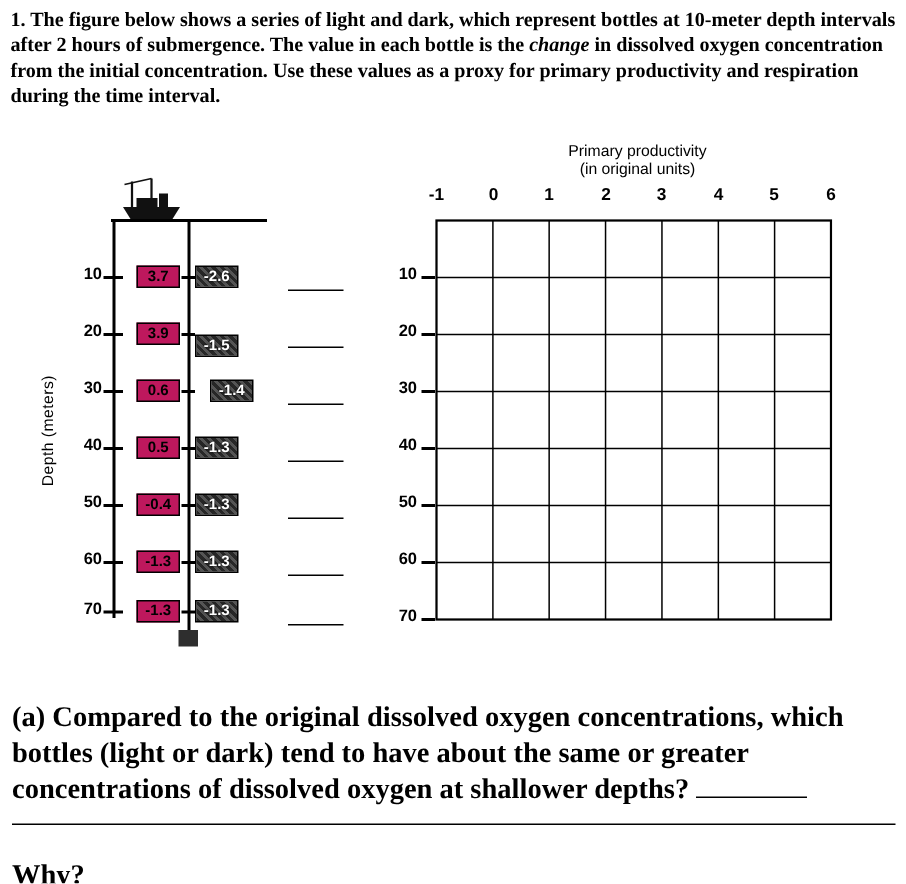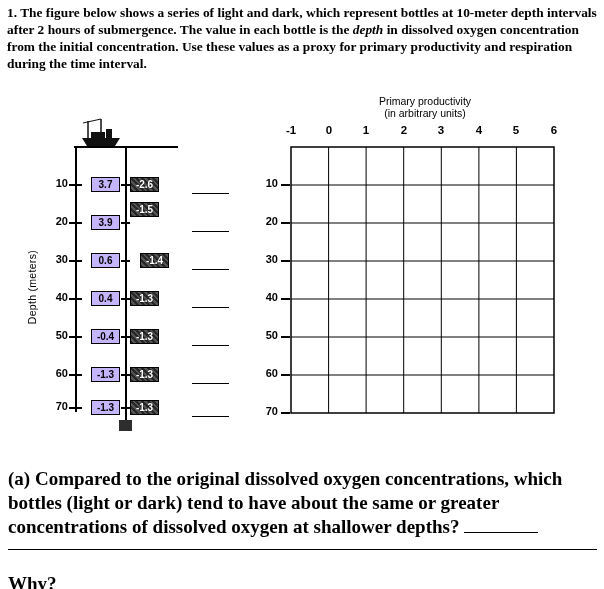--- a/index.html
+++ b/index.html
@@ -33,38 +33,38 @@
                  font-family:"Liberation Sans", sans-serif; letter-spacing:0.3px; }
 
   .dlabel, .glabel { position:absolute; width:24px; text-align:right;
                      font:bold 11px "Liberation Sans", sans-serif; }
   .xtick { position:absolute; width:22px; text-align:center;
            font:bold 11.5px "Liberation Sans", sans-serif; }
 
   .bottle { position:absolute; width:29px; height:15px; box-sizing:border-box;
             display:flex; align-items:center; justify-content:center;
             font:bold 10px "Liberation Sans", sans-serif; }
-  .bottle.light { background:#c4b5fd; border:1.4px solid #000; color:#000; }
+  .bottle.light { background:#be185d; border:1.4px solid #000; color:#000; }
   .bottle.dark  { border:1px solid #000; color:#fff;
             background:repeating-linear-gradient(45deg,#272727 0 2px,#555 2px 4px);
             text-shadow:0 0 2px #000; }
 
   .gpp-blank { position:absolute; width:37px; height:0; border-bottom:1.3px solid #000; }
   .anchor { position:absolute; left:119px; top:420px; width:13px; height:11px; background:#2e2e2e; }
 
   .header2 { position:absolute; text-align:center; font-size:10.5px; line-height:1.15;
              font-family:"Liberation Sans", sans-serif; }
   .grid-svg { position:absolute; left:290px; top:146px; }
 </style>
 </head>
 <body>
 
 <div class="page">
 
-  <p class="intro"><span>1. The figure below shows a series of light and dark, which represent bottles at 10-meter depth intervals after 2 hours of submergence. The value in each bottle is the </span><i>depth</i><span> in dissolved oxygen concentration from the initial concentration. Use these values as a proxy for primary productivity and respiration during the time interval.</span></p>
+  <p class="intro"><span>1. The figure below shows a series of light and dark, which represent bottles at 10-meter depth intervals after 2 hours of submergence. The value in each bottle is the </span><i>change</i><span> in dissolved oxygen concentration from the initial concentration. Use these values as a proxy for primary productivity and respiration during the time interval.</span></p>
 
   <div class="figure">
 
     <svg class="ship" width="44" height="30" viewBox="0 0 44 30" style="position:absolute;left:79px;top:117px">
       <path d="M3 21 L41 21 L36 29 L8 29 Z" fill="#111"></path>
       <rect x="12" y="15" width="14" height="6" fill="#111"></rect>
       <rect x="27" y="12" width="6" height="9" fill="#111"></rect>
       <line x1="9" y1="21" x2="9" y2="4" stroke="#111" stroke-width="1.5"></line>
       <line x1="22" y1="15" x2="22" y2="2" stroke="#111" stroke-width="1.5"></line>
       <line x1="4" y1="6" x2="22" y2="2" stroke="#111" stroke-width="1"></line>
@@ -73,21 +73,21 @@
     <div class="hline" style="left:74px;top:146px;width:104px"></div>
     <div class="vline" style="left:75px;top:147px;height:265px"></div>
     <div class="vline" style="left:125px;top:147px;height:274px"></div>
     <div class="anchor"></div>
 
     <div class="yaxis-label">Depth (meters)</div>
 
 
     <div class="header2" style="left:360px;top:95px;width:130px">
       <div>Primary productivity</div>
-      <div>(in arbitrary units)</div>
+      <div>(in original units)</div>
     </div>
 
     <div class="xtick" style="left:280px;top:124px">-1</div>
     <div class="xtick" style="left:318px;top:124px">0</div>
     <div class="xtick" style="left:355px;top:124px">1</div>
     <div class="xtick" style="left:393px;top:124px">2</div>
     <div class="xtick" style="left:430px;top:124px">3</div>
     <div class="xtick" style="left:468px;top:124px">4</div>
     <div class="xtick" style="left:505px;top:124px">5</div>
     <div class="xtick" style="left:543px;top:124px">6</div>
@@ -114,37 +114,37 @@
     <div class="htick" style="left:121px;top:184px;width:9px"></div>
     <div class="bottle dark" style="left:130px;top:177px">-2.6</div>
     <div class="gpp-blank" style="left:192px;top:193px"></div>
     <div class="glabel" style="left:254px;top:177px">10</div>
     <div class="htick" style="left:281px;top:184px;width:9px"></div>
 
     <div class="dlabel" style="left:44px;top:215px">20</div>
     <div class="htick" style="left:69px;top:222px;width:13px"></div>
     <div class="bottle light" style="left:91px;top:215px">3.9</div>
     <div class="htick" style="left:121px;top:222px;width:9px"></div>
-    <div class="bottle dark" style="left:130px;top:202px">-1.5</div>
+    <div class="bottle dark" style="left:130px;top:223px">-1.5</div>
     <div class="gpp-blank" style="left:192px;top:231px"></div>
     <div class="glabel" style="left:254px;top:215px">20</div>
     <div class="htick" style="left:281px;top:222px;width:9px"></div>
 
     <div class="dlabel" style="left:44px;top:253px">30</div>
     <div class="htick" style="left:69px;top:260px;width:13px"></div>
     <div class="bottle light" style="left:91px;top:253px">0.6</div>
     <div class="htick" style="left:121px;top:260px;width:9px"></div>
     <div class="bottle dark" style="left:140px;top:253px">-1.4</div>
     <div class="gpp-blank" style="left:192px;top:269px"></div>
     <div class="glabel" style="left:254px;top:253px">30</div>
     <div class="htick" style="left:281px;top:260px;width:9px"></div>
 
     <div class="dlabel" style="left:44px;top:291px">40</div>
     <div class="htick" style="left:69px;top:298px;width:13px"></div>
-    <div class="bottle light" style="left:91px;top:291px">0.4</div>
+    <div class="bottle light" style="left:91px;top:291px">0.5</div>
     <div class="htick" style="left:121px;top:298px;width:9px"></div>
     <div class="bottle dark" style="left:130px;top:291px">-1.3</div>
     <div class="gpp-blank" style="left:192px;top:307px"></div>
     <div class="glabel" style="left:254px;top:291px">40</div>
     <div class="htick" style="left:281px;top:298px;width:9px"></div>
 
     <div class="dlabel" style="left:44px;top:329px">50</div>
     <div class="htick" style="left:69px;top:336px;width:13px"></div>
     <div class="bottle light" style="left:91px;top:329px">-0.4</div>
     <div class="htick" style="left:121px;top:336px;width:9px"></div>

